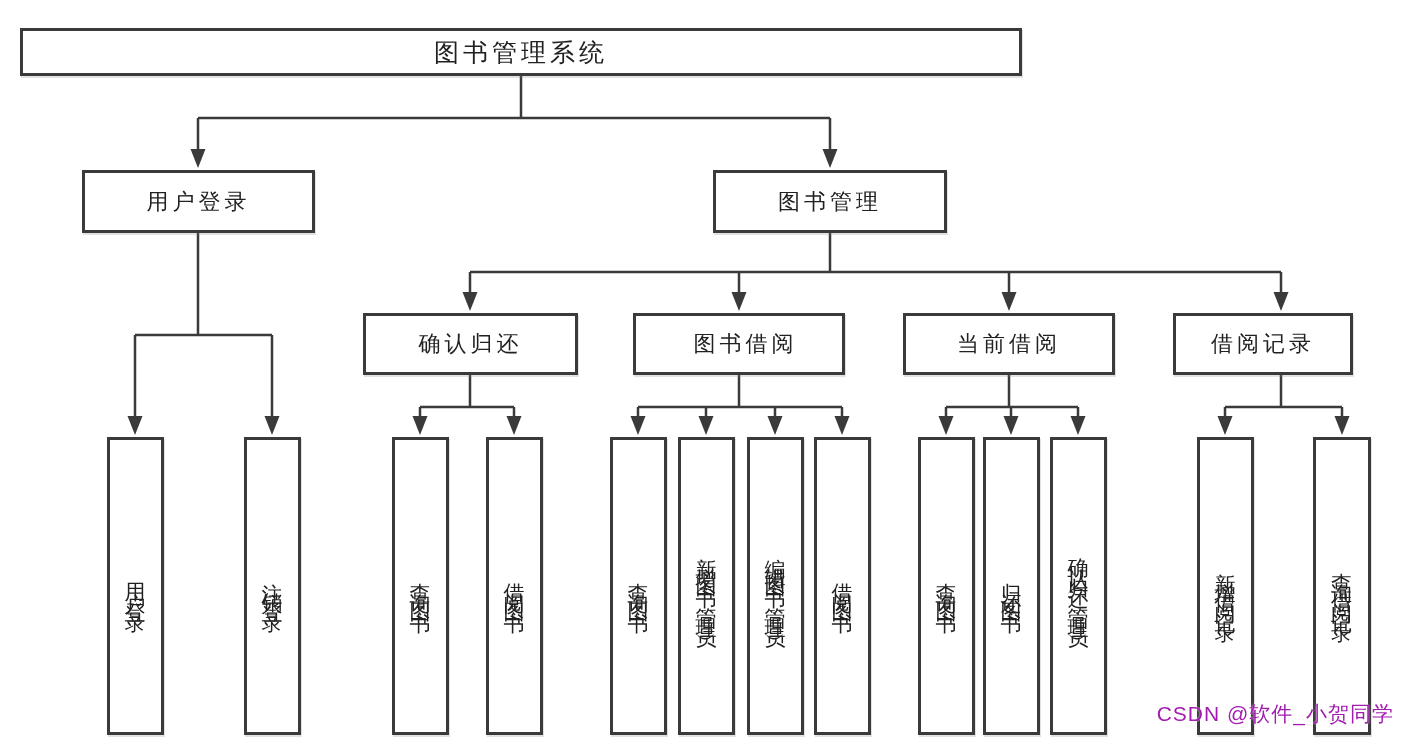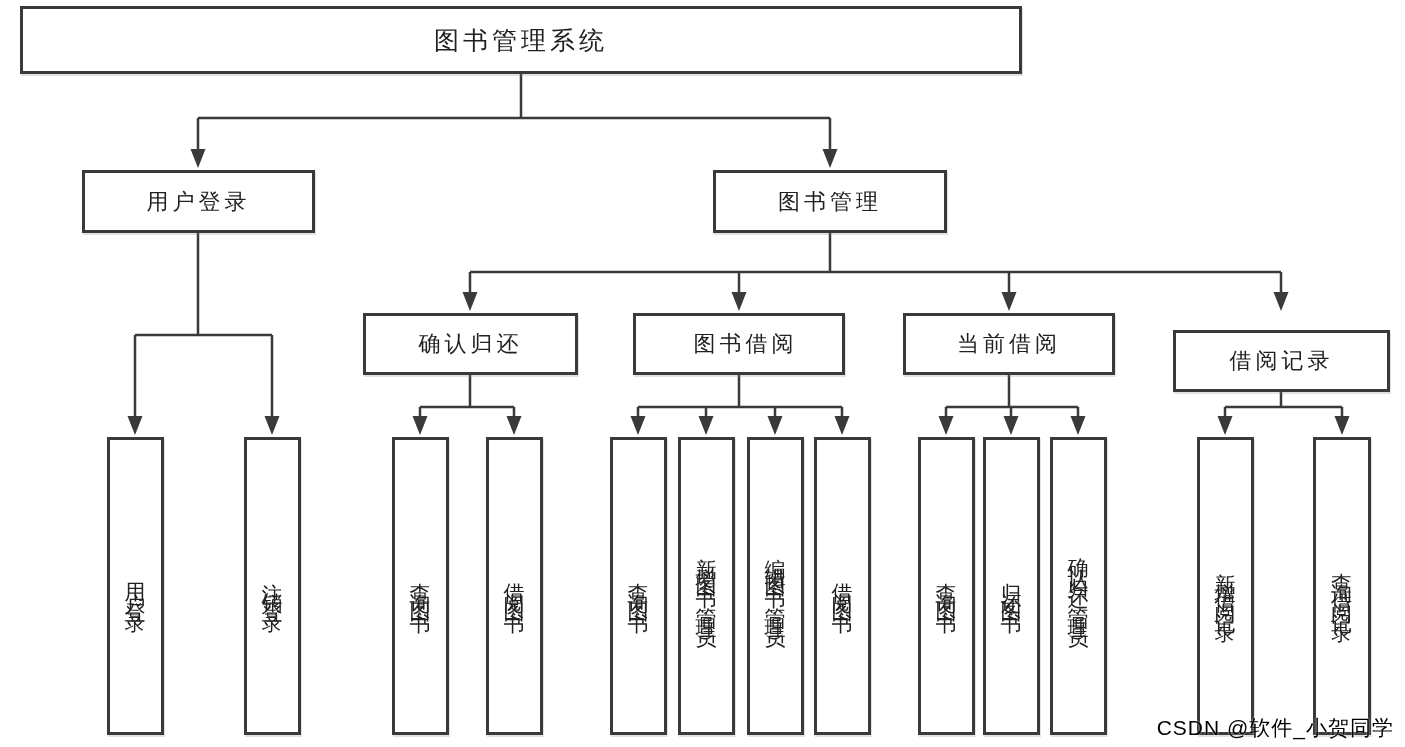--- a/index.html
+++ b/index.html
@@ -48,23 +48,23 @@
     font-size: 21px;
     line-height: 1;
     letter-spacing: 10px;
     color: #212121;
     white-space: nowrap;
   }
 
   .watermark {
     position: absolute;
     right: 11px;
-    bottom: 5px;
+    bottom: 19px;
     font-size: 21px;
-    color: #000000;
+    color: #a21caf;
     letter-spacing: 1px;
     z-index: 6;
     text-shadow: 0 0 2px rgba(255,255,255,0.9);
     white-space: nowrap;
   }
 </style>
 </head>
 <body>
 
 <div class="canvas">
@@ -102,41 +102,41 @@
       <polygon points="767.5,416 782.5,416 775,435"></polygon>
       <polygon points="834.5,416 849.5,416 842,435"></polygon>
       <polygon points="938.5,416 953.5,416 946,435"></polygon>
       <polygon points="1003.5,416 1018.5,416 1011,435"></polygon>
       <polygon points="1070.5,416 1085.5,416 1078,435"></polygon>
       <polygon points="1217.5,416 1232.5,416 1225,435"></polygon>
       <polygon points="1334.5,416 1349.5,416 1342,435"></polygon>
     </g>
   </svg>
 
-  <div class="node" style="left:20px; top:6px; width:1002px; height:68px;">
+  <div class="node" style="left:20px; top:28px; width:1002px; height:48px;">
     <span class="hlabel root-label">图书管理系统</span>
   </div>
 
   <div class="node" style="left:82px; top:170px; width:233px; height:63px;">
     <span class="hlabel">用户登录</span>
   </div>
   <div class="node" style="left:713px; top:170px; width:234px; height:63px;align-items:center;">
     <span class="hlabel">图书管理</span>
   </div>
 
   <div class="node" style="left:363px; top:313px; width:215px; height:62px;">
     <span class="hlabel">确认归还</span>
   </div>
   <div class="node" style="left:633px; top:313px; width:212px; height:62px;padding-left:13px;">
     <span class="hlabel">图书借阅</span>
   </div>
   <div class="node" style="left:903px; top:313px; width:212px; height:62px;">
     <span class="hlabel">当前借阅</span>
   </div>
-  <div class="node" style="left:1173px; top:330px; width:217px; height:62px;">
+  <div class="node" style="left:1173px; top:313px; width:180px; height:62px;">
     <span class="hlabel">借阅记录</span>
   </div>
 
   <div class="node" style="left:107px; top:437px; width:57px; height:298px;">
     <span class="vtext">用户登录</span>
   </div>
   <div class="node" style="left:244px; top:437px; width:57px; height:298px;">
     <span class="vtext">注销登录</span>
   </div>
   <div class="node" style="left:392px; top:437px; width:57px; height:298px;">

